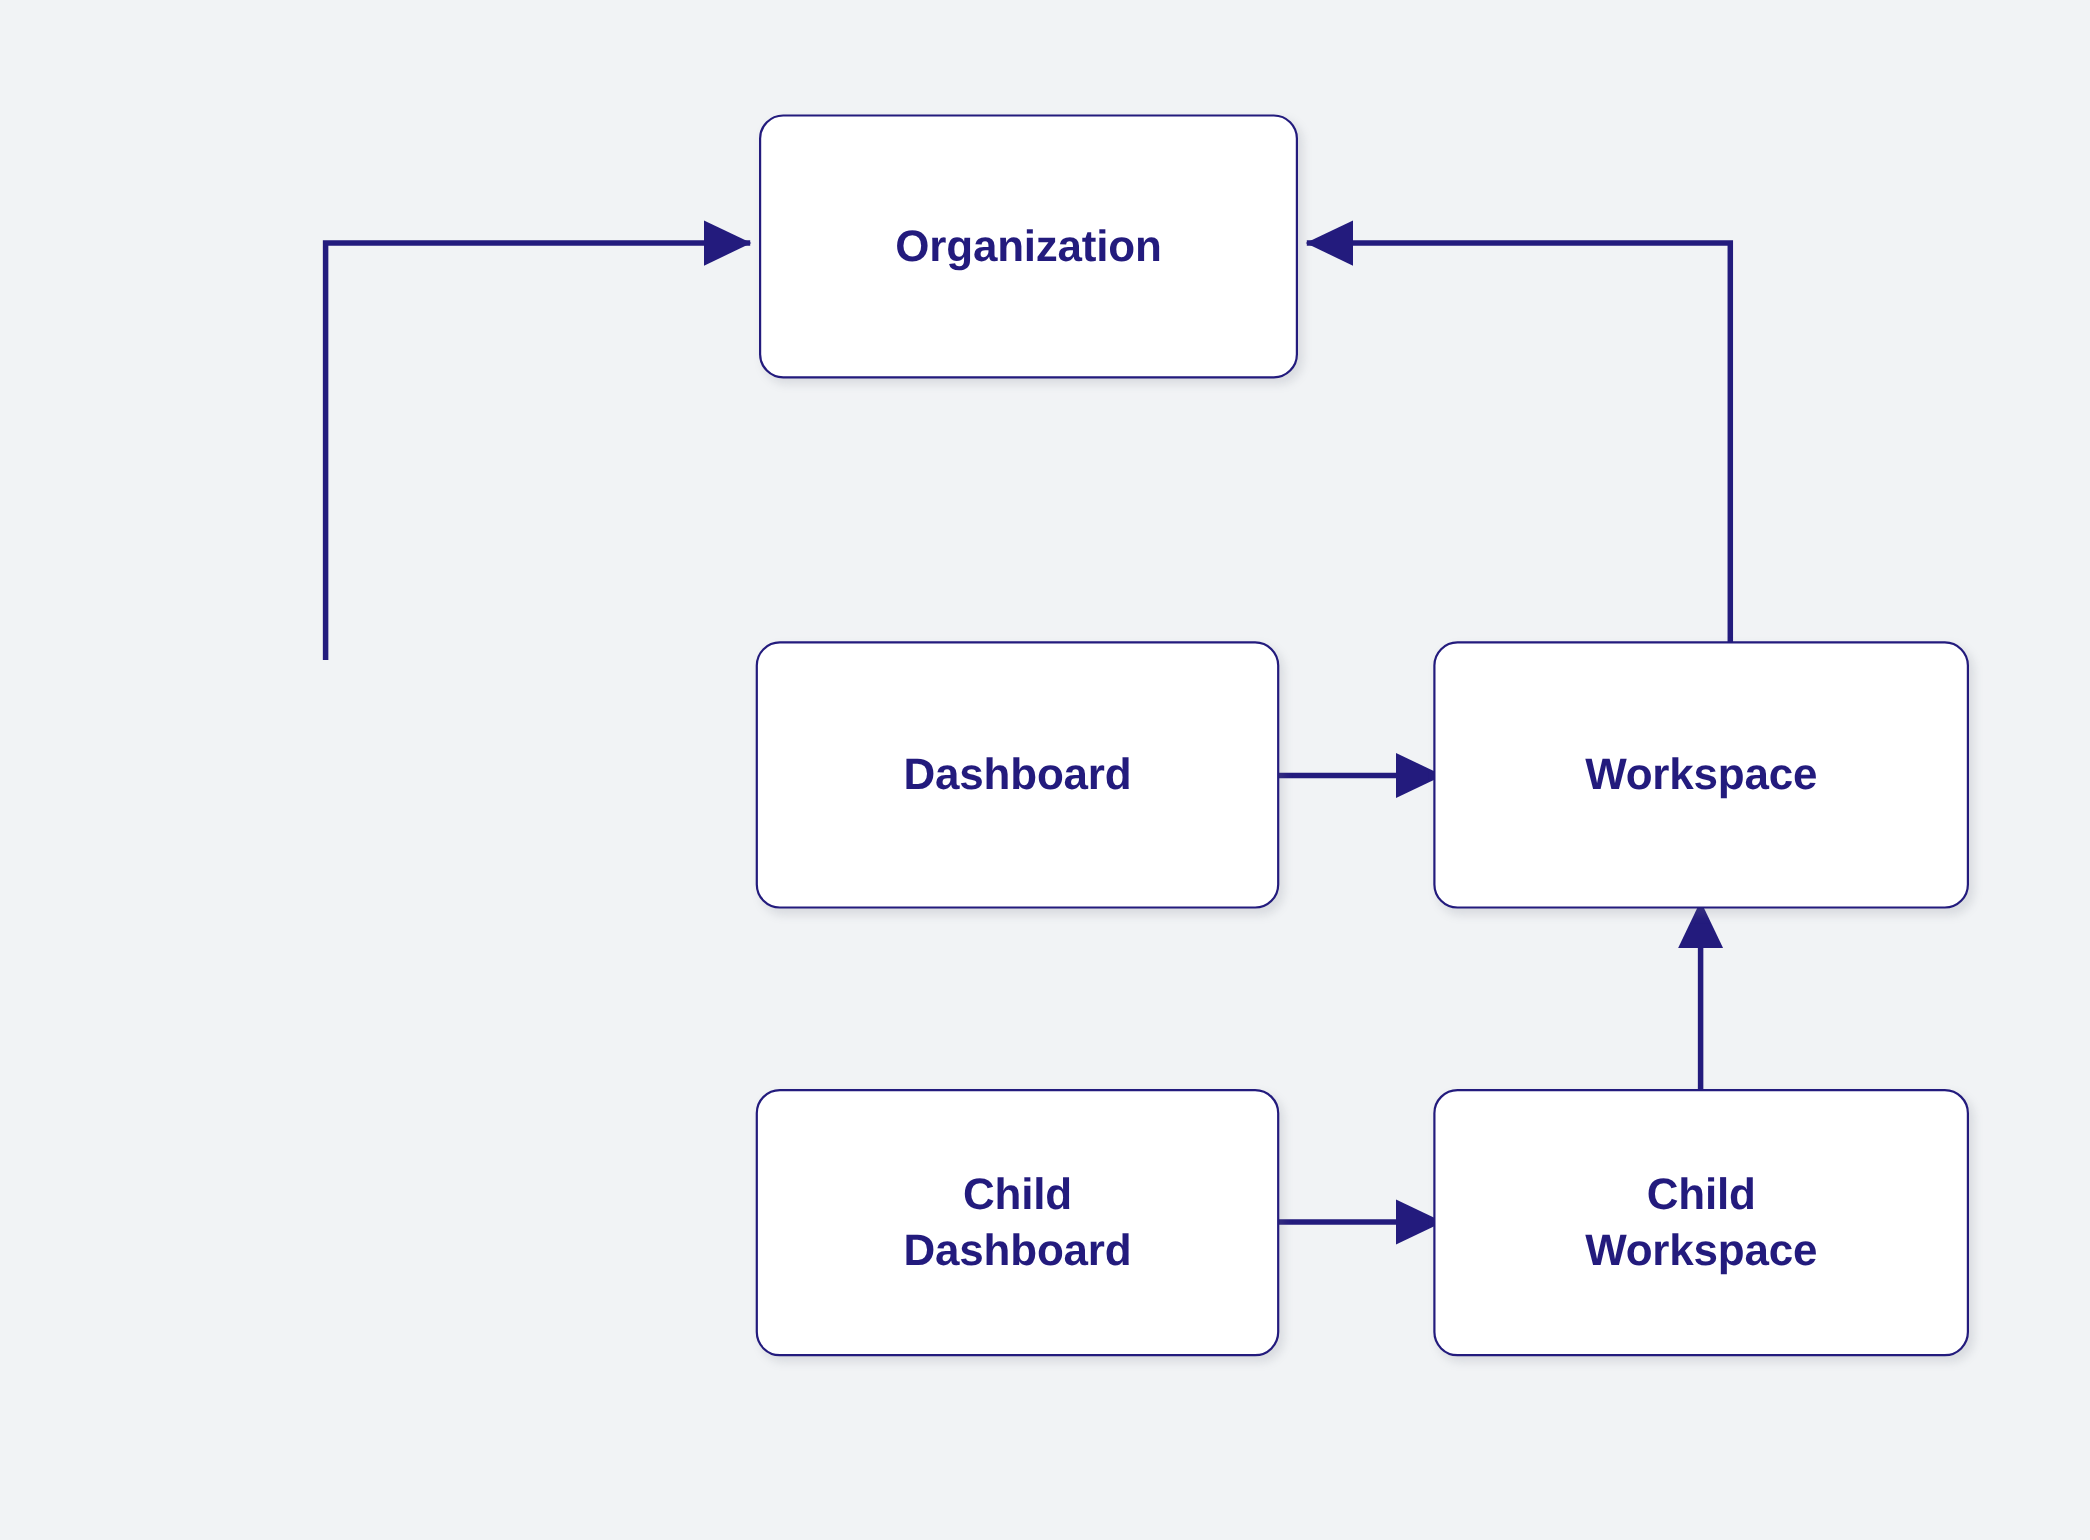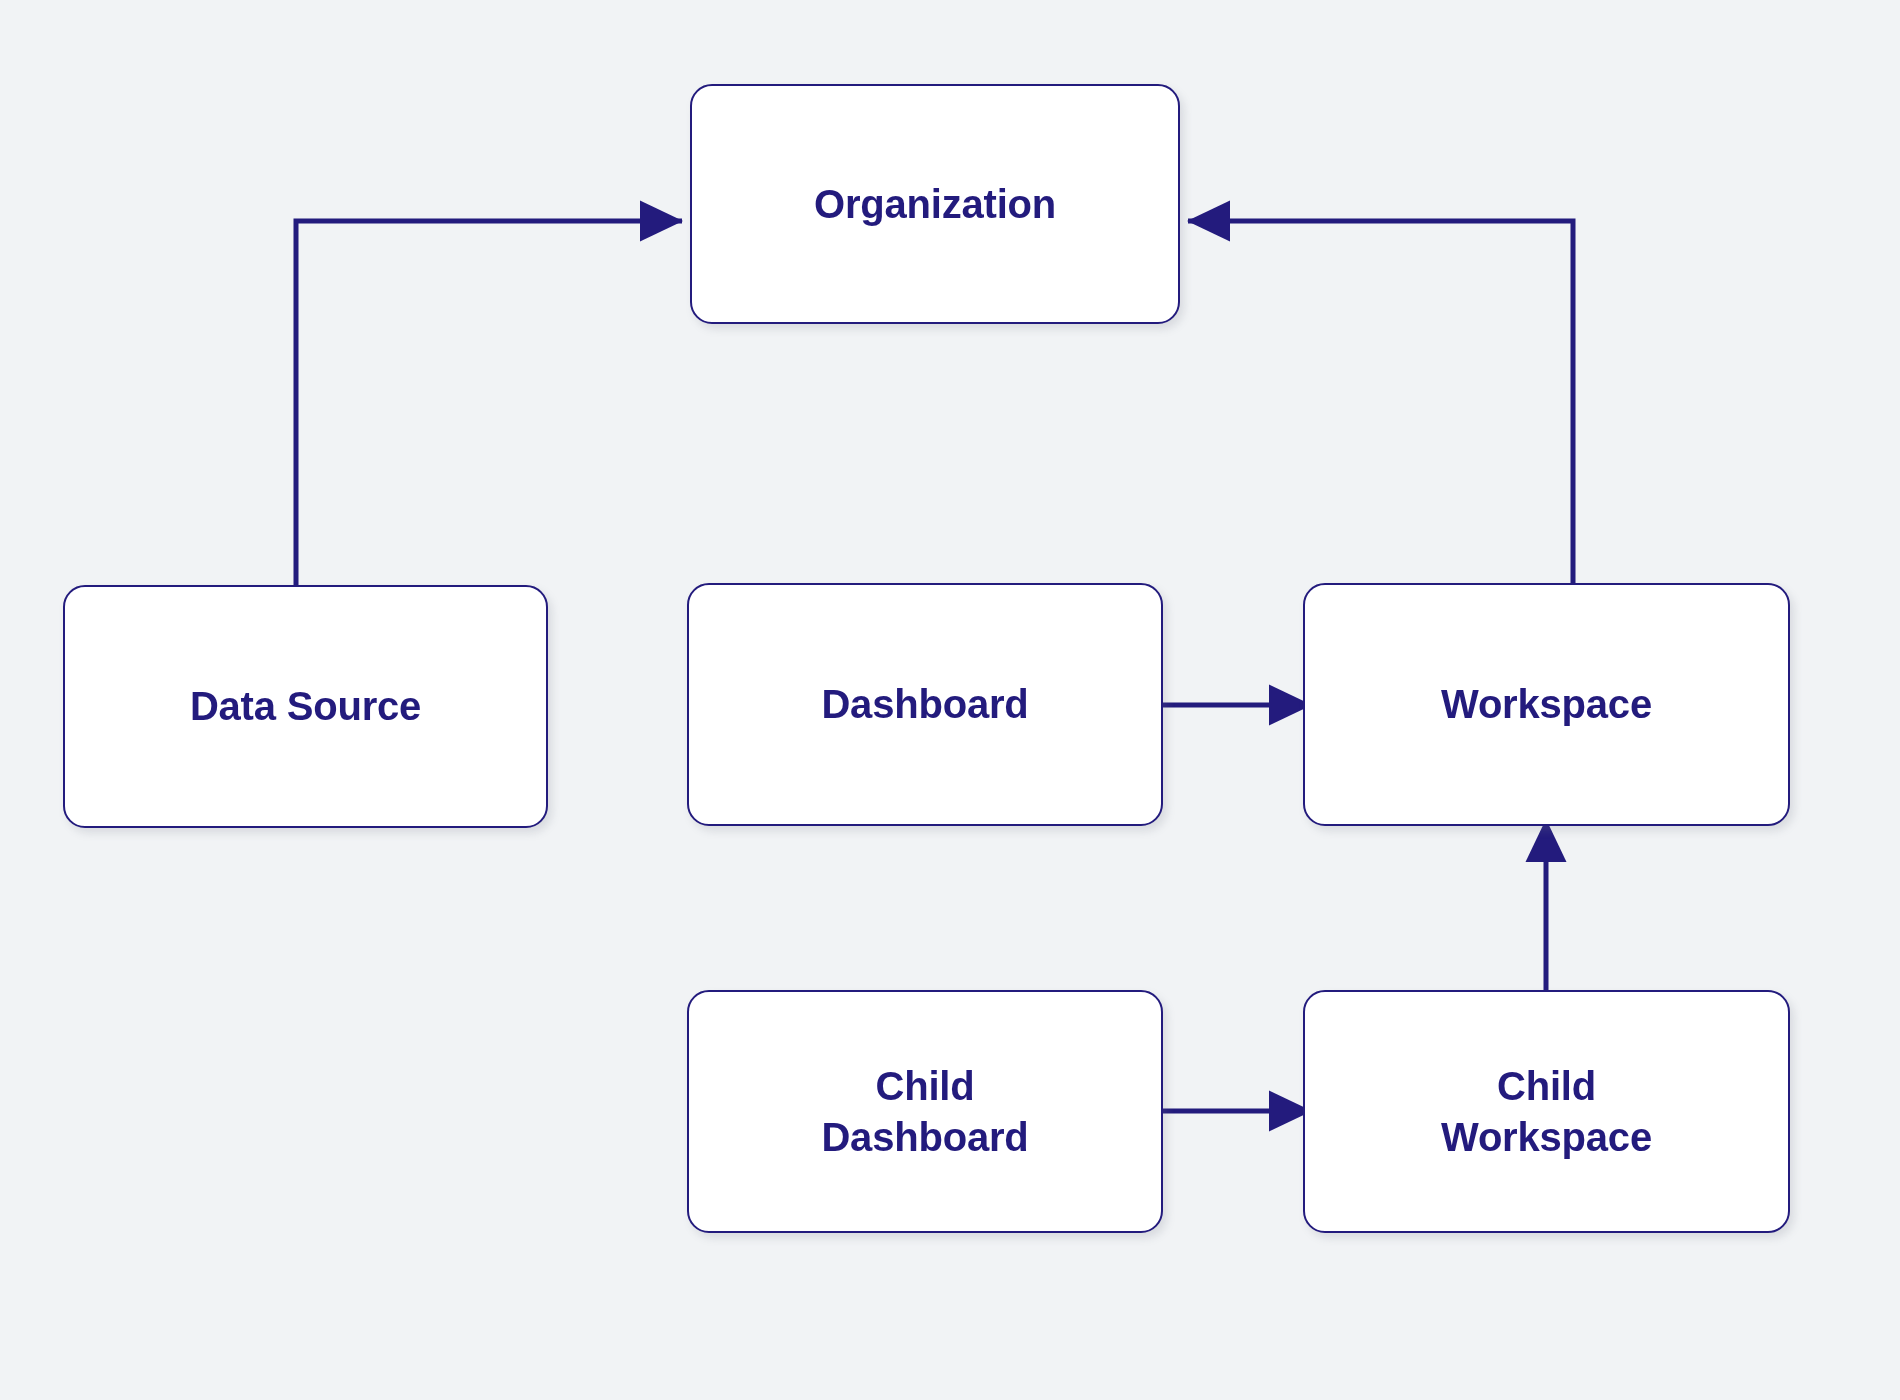--- a/index.html
+++ b/index.html
@@ -50,21 +50,21 @@
     color: #231b7d;
     font-weight: bold;
     font-size: 40px;
     line-height: 1.26;
     letter-spacing: -0.2px;
     white-space: pre-line;
     user-select: none;
   }
 
   
-  #node-organization     { left: 690px;  top: 84px;  width: 490px; height: 240px; }
+  #node-organization     { left: 690px;  top: 104px;  width: 490px; height: 240px; }
   #node-data-source      { left: 63px;   top: 585px;  width: 485px; height: 243px; }
   #node-dashboard        { left: 687px;  top: 583px;  width: 476px; height: 243px; }
   #node-workspace        { left: 1303px; top: 583px;  width: 487px; height: 243px; }
   #node-child-dashboard  { left: 687px;  top: 990px;  width: 476px; height: 243px; }
   #node-child-workspace  { left: 1303px; top: 990px;  width: 487px; height: 243px; }
 </style>
 </head>
 <body>
 
 <div id="diagram-canvas">
@@ -91,23 +91,20 @@
 
     <path d="M 1546 1000 L 1546 820" fill="none" stroke="#231b7d" stroke-width="5" stroke-linecap="butt" marker-end="url(#arrow-up)"></path>
 
     <path d="M 1155 1111 L 1311 1111" fill="none" stroke="#231b7d" stroke-width="5" stroke-linecap="butt" marker-end="url(#arrow-right)"></path>
   </svg>
 
   <div class="node" id="node-organization">
     <span class="node-label">Organization</span>
   </div>
 
-  <div class="node" id="node-data-source">
-    <span class="node-label">Data Source</span>
-  </div>
 
   <div class="node" id="node-dashboard">
     <span class="node-label">Dashboard</span>
   </div>
 
   <div class="node" id="node-workspace">
     <span class="node-label">Workspace</span>
   </div>
 
   <div class="node" id="node-child-dashboard">

